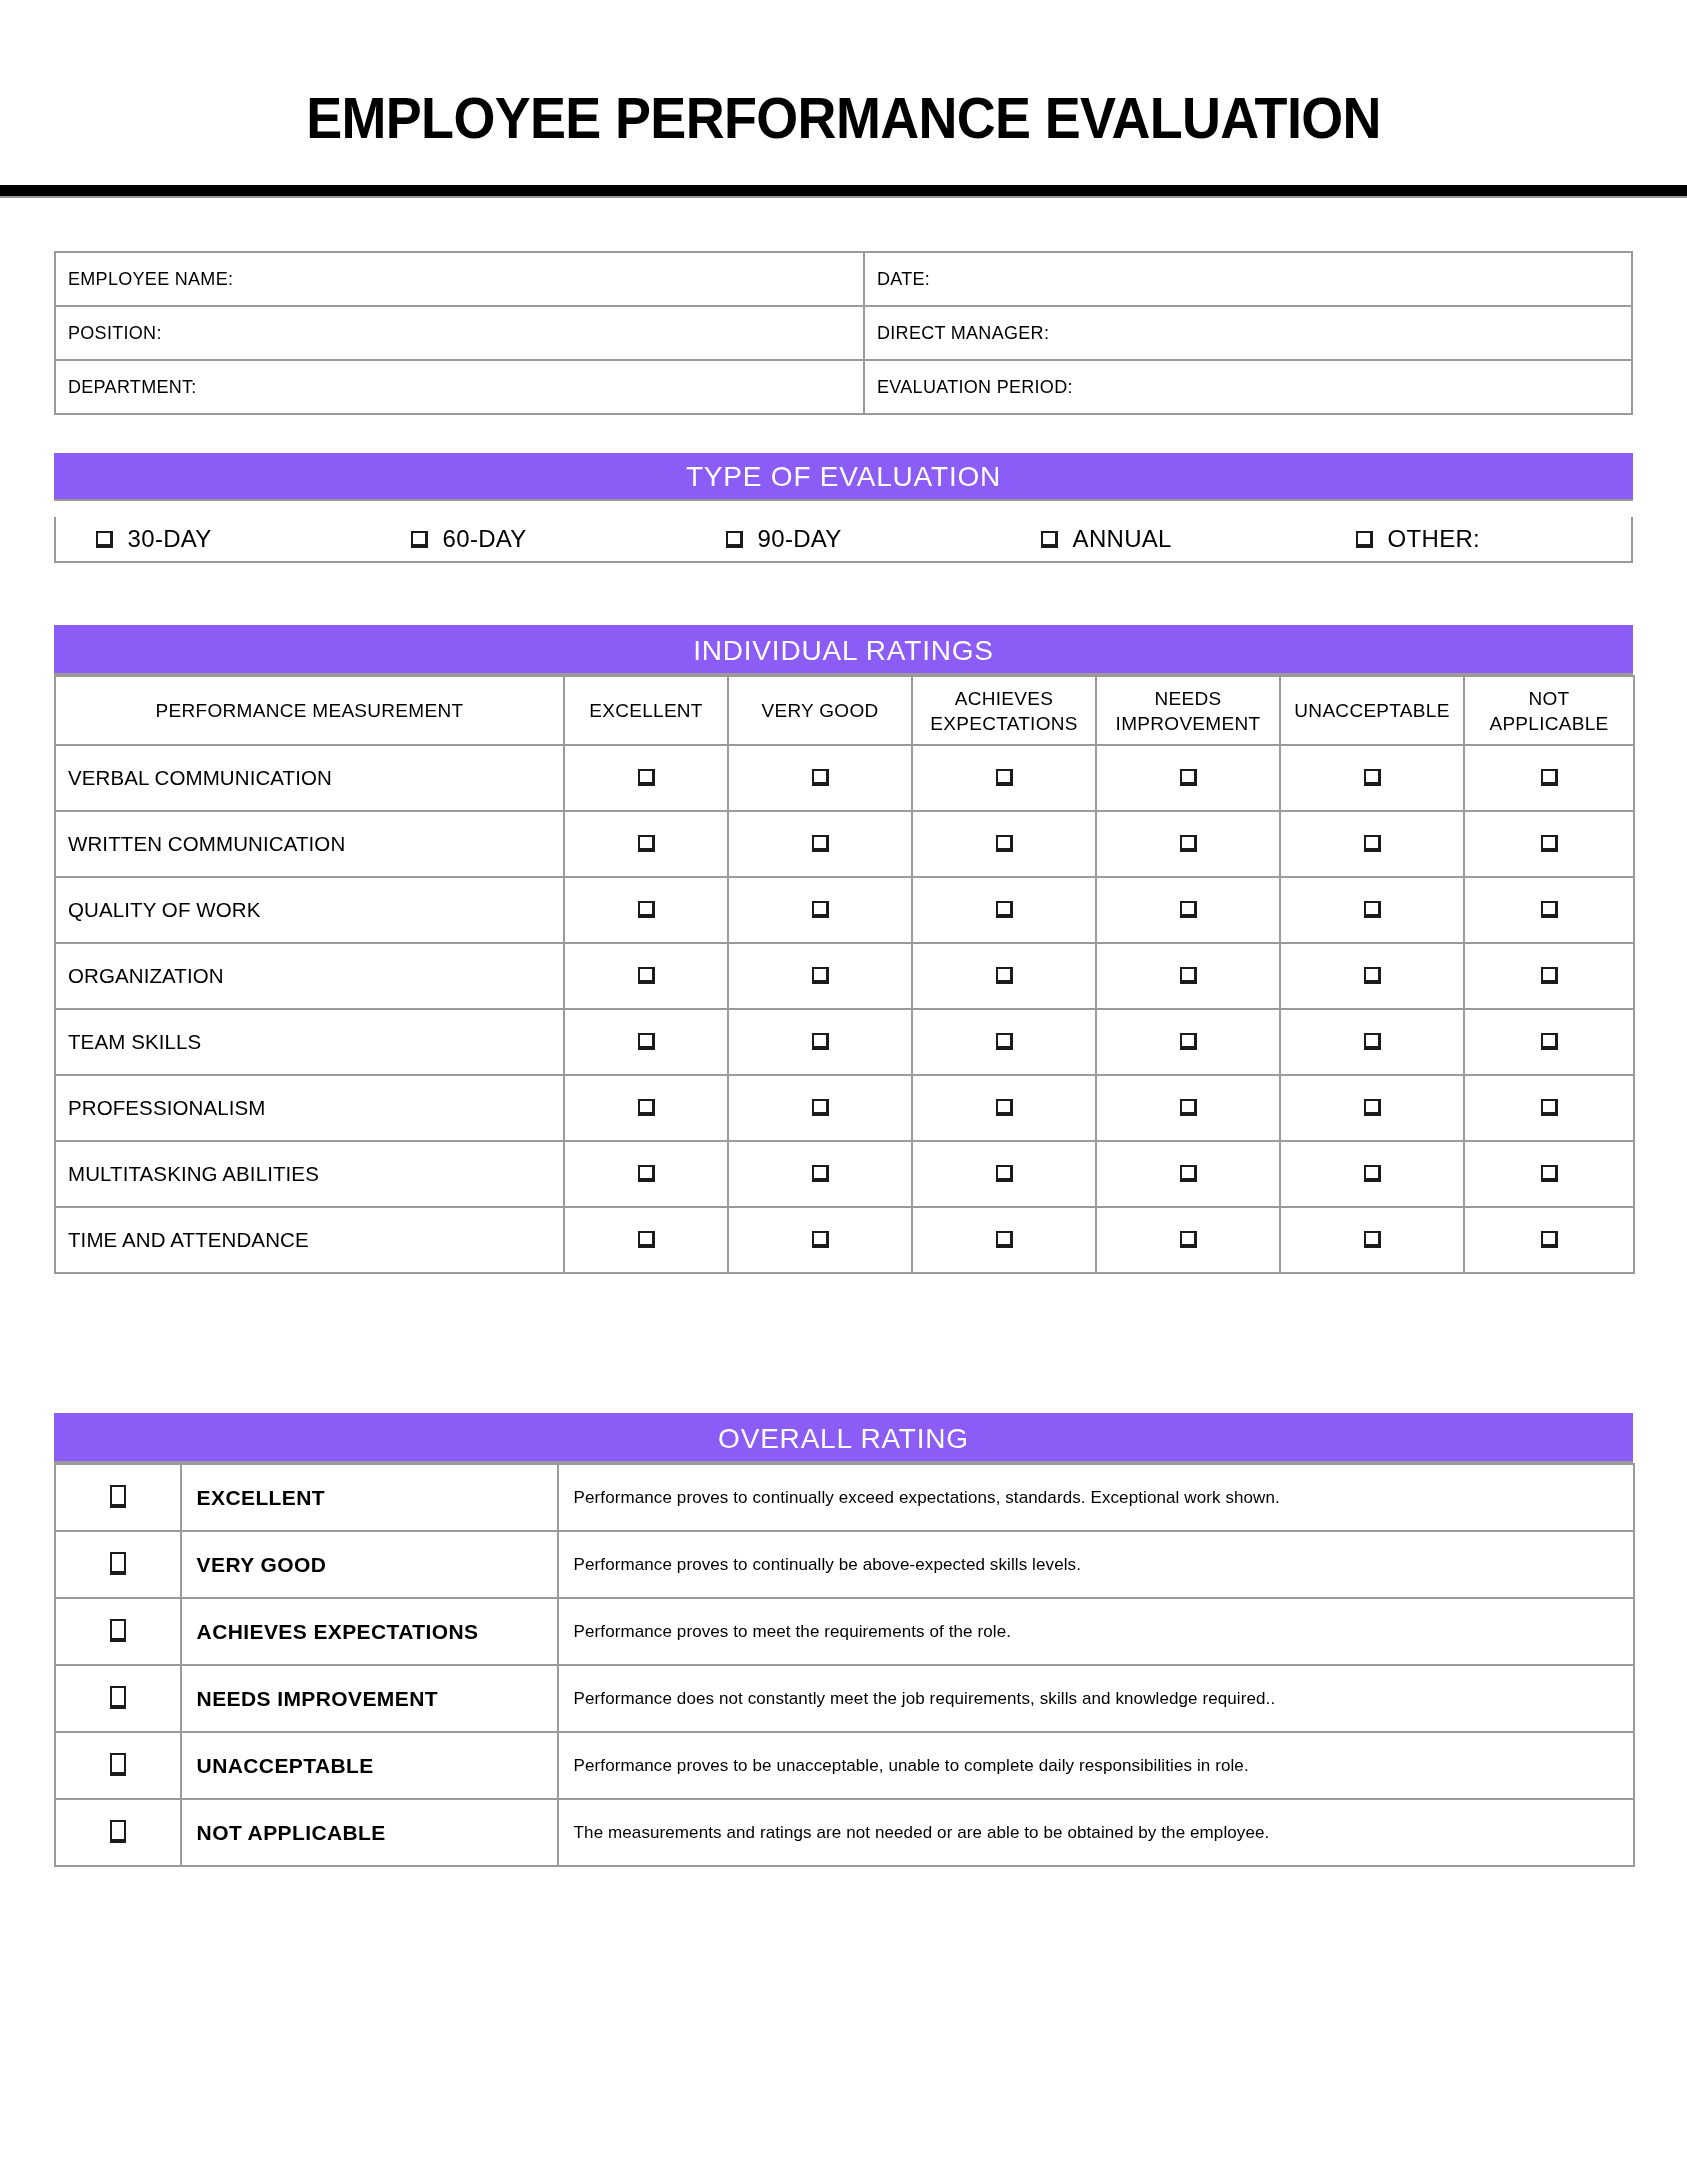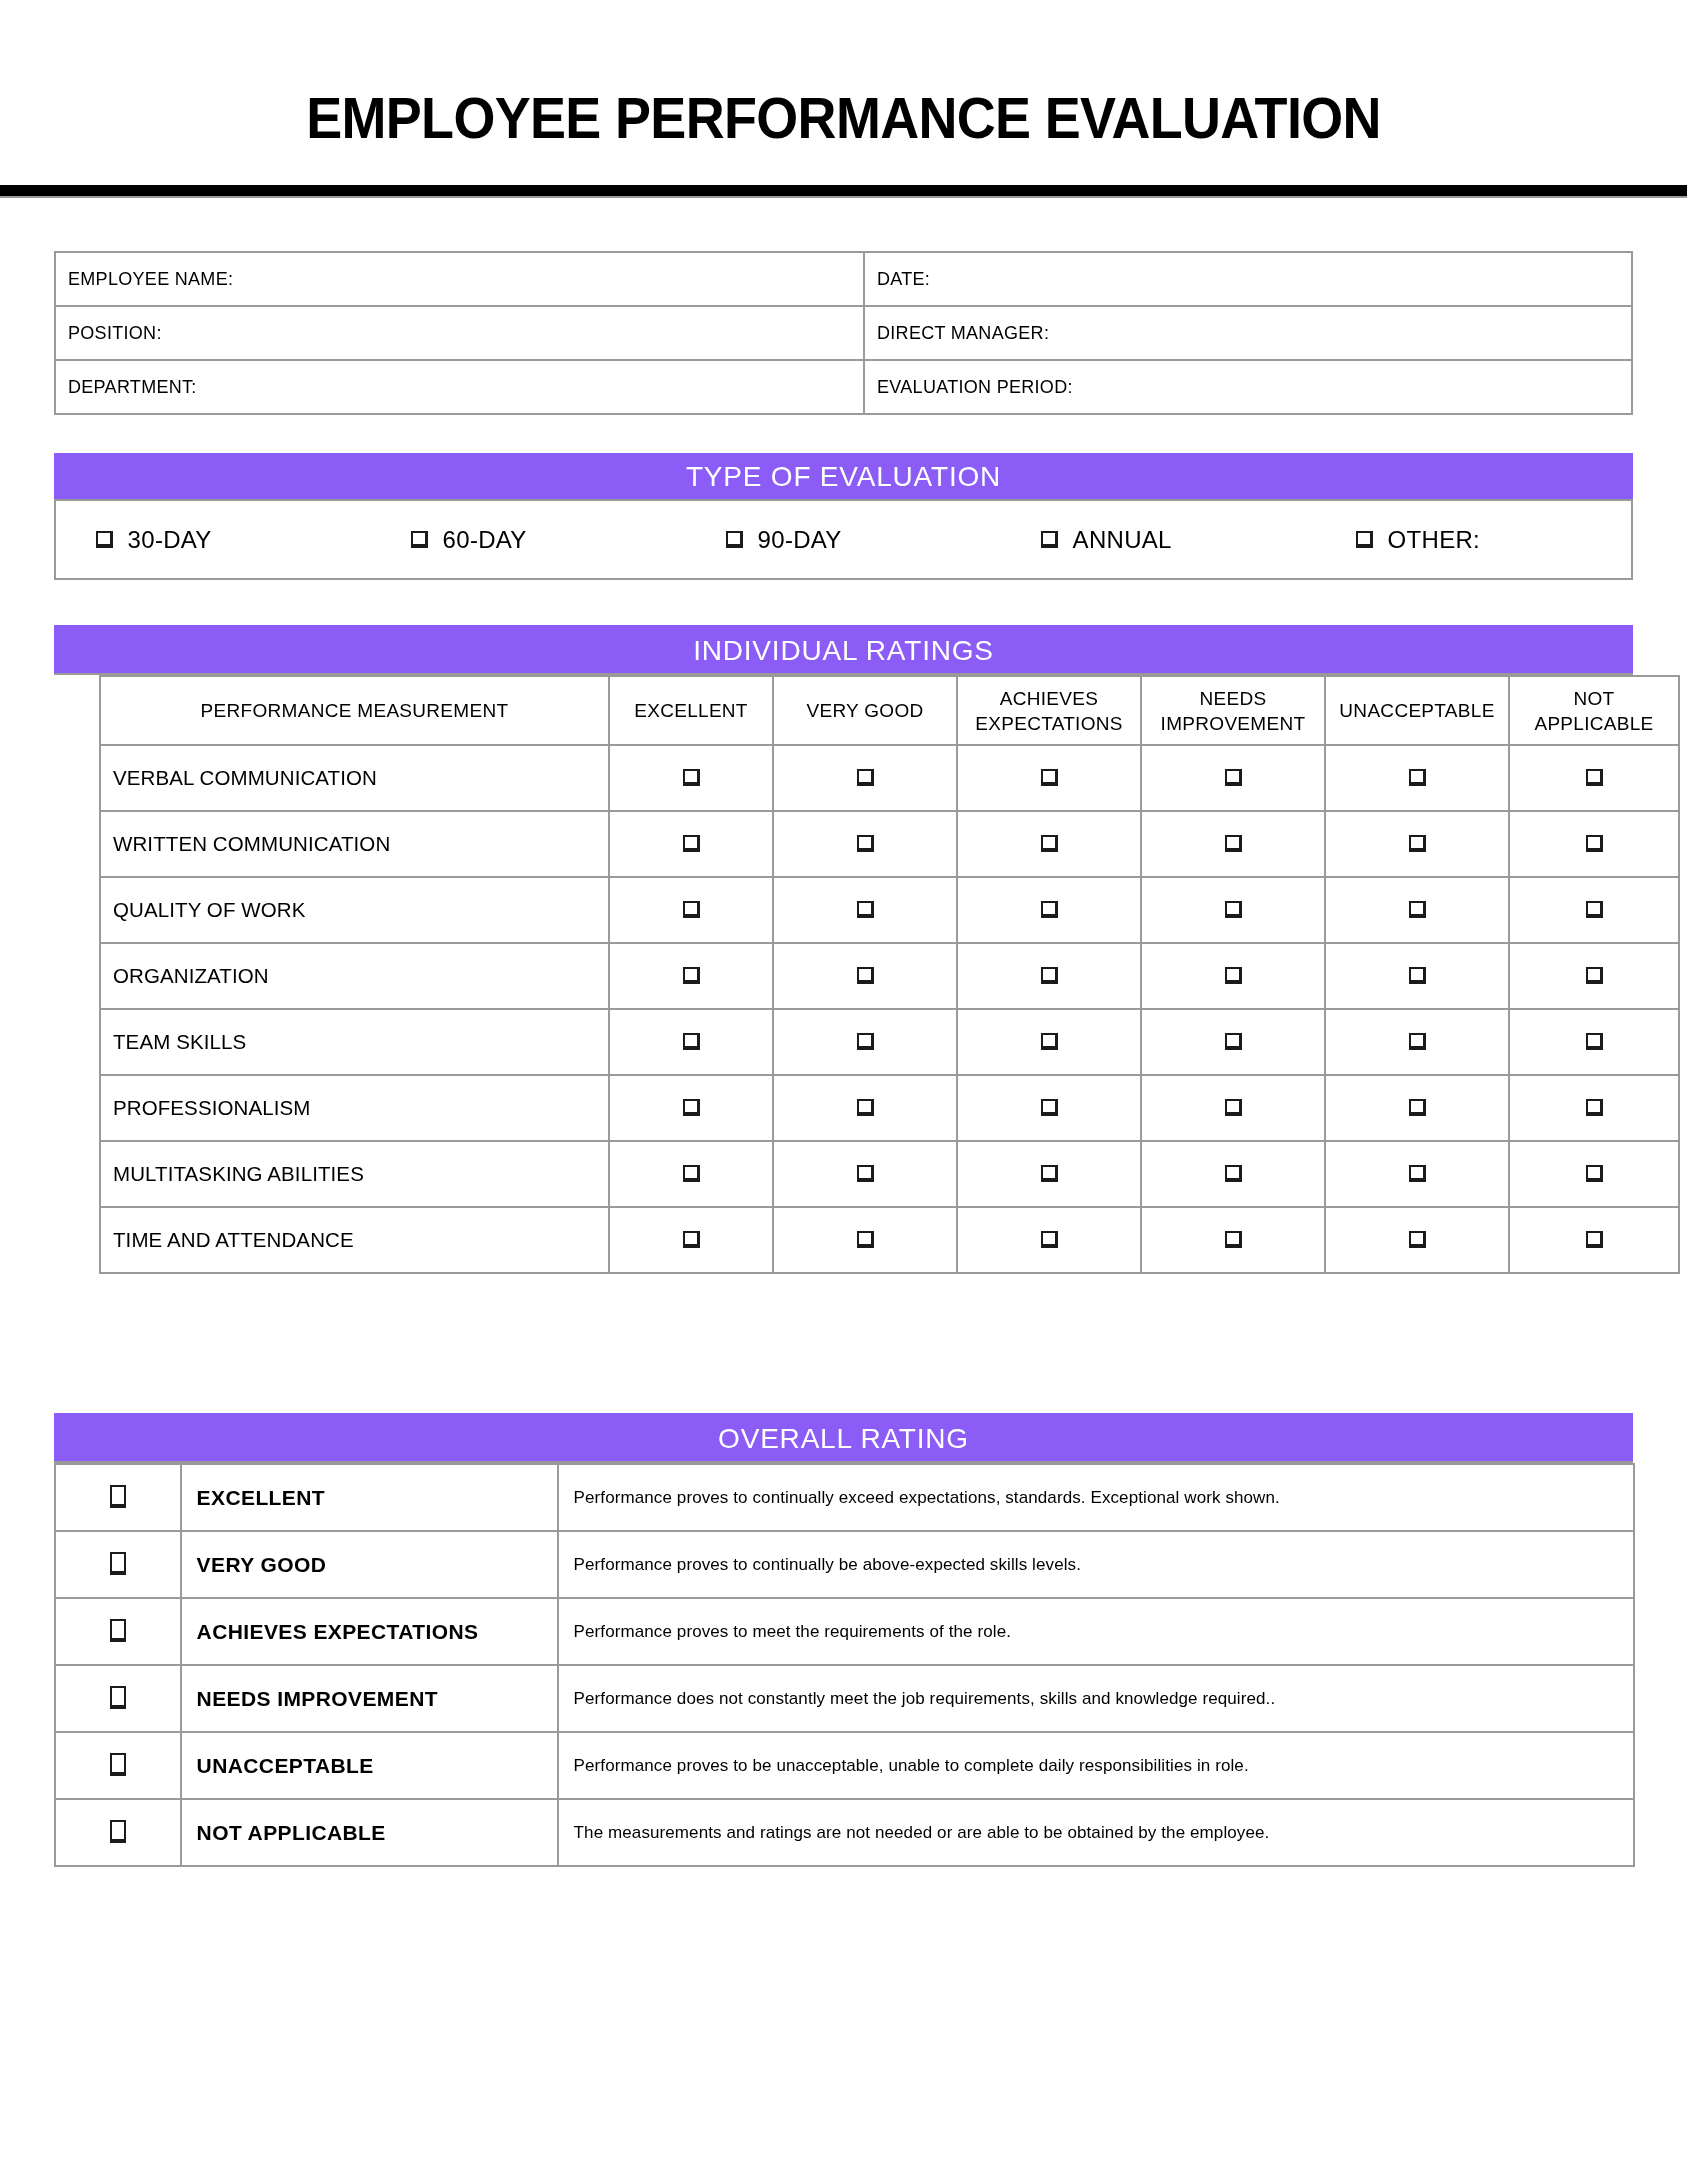--- a/index.html
+++ b/index.html
@@ -84,24 +84,25 @@
   .band-tall {
     height: 50px;
     line-height: 52px;
   }
 
   
   #eval-type { top: 453px; }
   .eval-row {
     border: 2px solid #9a9a9a;
     border-top: none;
-    height: 79px;
+    height: 46px;
     display: flex;
     align-items: center;
     box-sizing: border-box;
+    margin-top: 16px;
   }
   .eval-opt {
     display: flex;
     align-items: center;
     font-family: "Liberation Sans Narrow", "Liberation Sans", sans-serif;
     font-size: 24px;
     letter-spacing: 0.3px;
     width: 20%;
     box-sizing: border-box;
     padding-left: 40px;
@@ -123,21 +124,21 @@
   .cb-tall {
     width: 16px;
     height: 22.5px;
     border-width: 2px;
     border-right-width: 2.6px;
     border-bottom-width: 4.6px;
   }
 
   
   #ratings { top: 625px; }
-  #ratings table.grid { border-top: none; margin-left: 45px; }
+  #ratings table.grid { border-top: none; }
   .rt-head td {
     height: 67px;
     text-align: center;
     font-family: "Liberation Sans Narrow", "Liberation Sans", sans-serif;
     font-weight: bold;
     font-size: 19px;
     letter-spacing: 0.3px;
     line-height: 25px;
   }
   .rt-head td.measure-head { padding-left: 0; }

